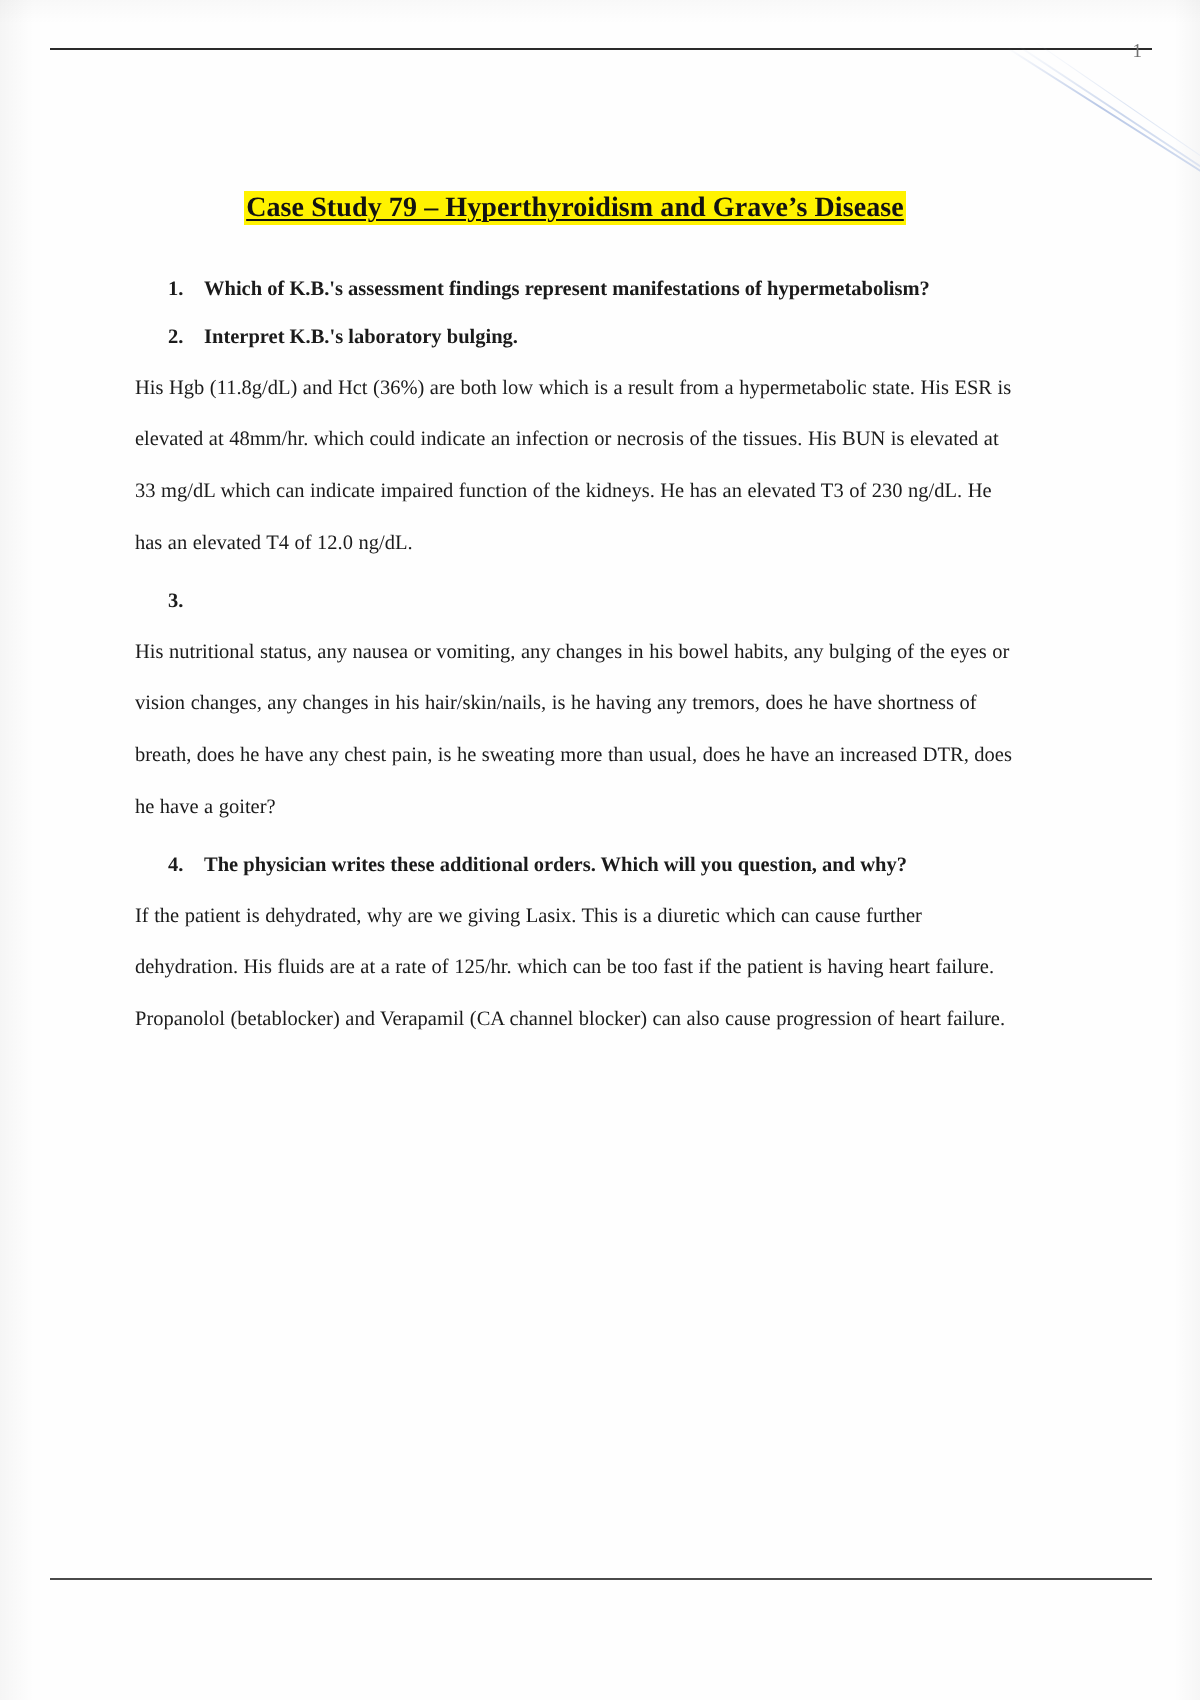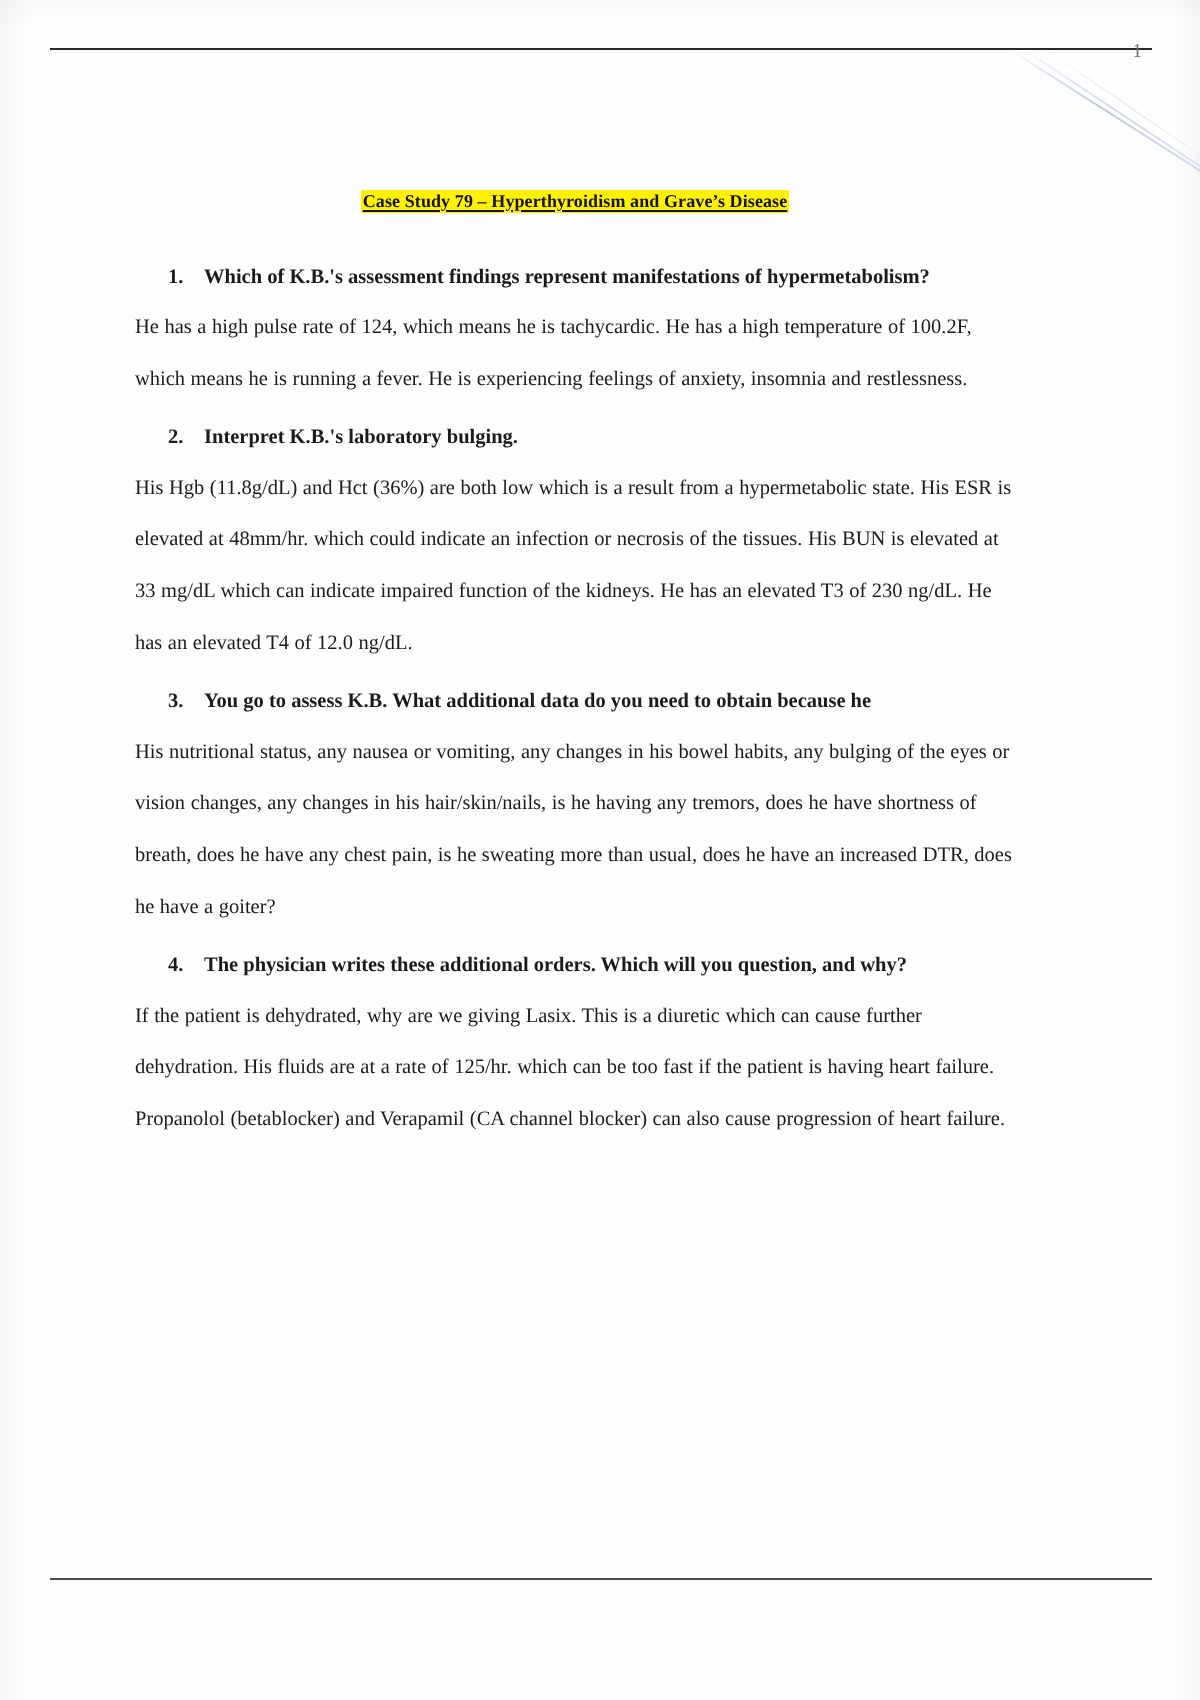--- a/index.html
+++ b/index.html
@@ -94,21 +94,21 @@
   #content {
     position: absolute;
     left: 135px;
     top: 190px;
     width: 880px;
   }
 
   
   .doc-title {
     text-align: center;
-    font-size: 18px;
+    font-size: 28px;
     font-weight: bold;
     letter-spacing: .1px;
     margin: 0 0 48px 0;
     line-height: 1.25;
   }
   .doc-title span.hl {
     background: #fff200;
     color: #121212;
     text-decoration: underline;
     text-underline-offset: 3px;
@@ -174,35 +174,34 @@
 
   <div id="content">
 
     <h1 class="doc-title"><span class="hl">Case Study 79 – Hyperthyroidism and Grave’s Disease</span></h1>
 
     <div class="block">
       <div class="question">
         <span class="qnum">1.</span>
         <span class="qtext">Which of K.B.'s assessment findings represent manifestations of hypermetabolism?</span>
       </div>
-      <p class="answer">He has a high pulse rate of 124, which means he is tachycardic. He has a high temperature of 100.2F, which means he is running a fever. He is experiencing feelings of anxiety, insomnia and restlessness.</p>
     </div>
 
     <div class="block">
       <div class="question">
         <span class="qnum">2.</span>
         <span class="qtext">Interpret K.B.'s laboratory bulging.</span>
       </div>
       <p class="answer">His Hgb (11.8g/dL) and Hct (36%) are both low which is a result from a hypermetabolic state. His ESR is elevated at 48mm/hr. which could indicate an infection or necrosis of the tissues. His BUN is elevated at 33 mg/dL which can indicate impaired function of the kidneys. He has an elevated T3 of 230 ng/dL. He has an elevated T4 of 12.0 ng/dL.</p>
     </div>
 
     <div class="block">
       <div class="question">
         <span class="qnum">3.</span>
-        <span class="qtext"><span>You go to assess K.B. What additional data do you need to obtain because he</span></span>
+        <span class="qtext"></span>
       </div>
       <p class="answer">His nutritional status, any nausea or vomiting, any changes in his bowel habits, any bulging of the eyes or vision changes, any changes in his hair/skin/nails, is he having any tremors, does he have shortness of breath, does he have any chest pain, is he sweating more than usual, does he have an increased DTR, does he have a goiter?</p>
     </div>
 
     <div class="block">
       <div class="question">
         <span class="qnum">4.</span>
         <span class="qtext">The physician writes these additional orders. Which will you question, and why?</span>
       </div>
       <p class="answer">If the patient is dehydrated, why are we giving Lasix. This is a diuretic which can cause further dehydration. His fluids are at a rate of 125/hr. which can be too fast if the patient is having heart failure. Propanolol (betablocker) and Verapamil (CA channel blocker) can also cause progression of heart failure.</p>

